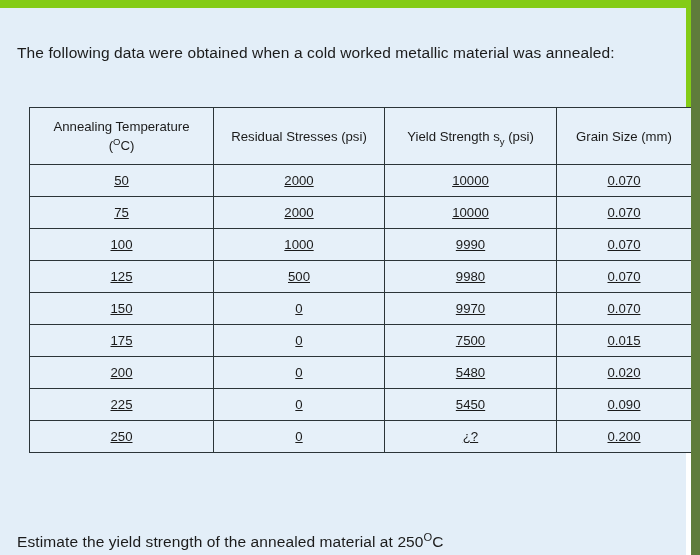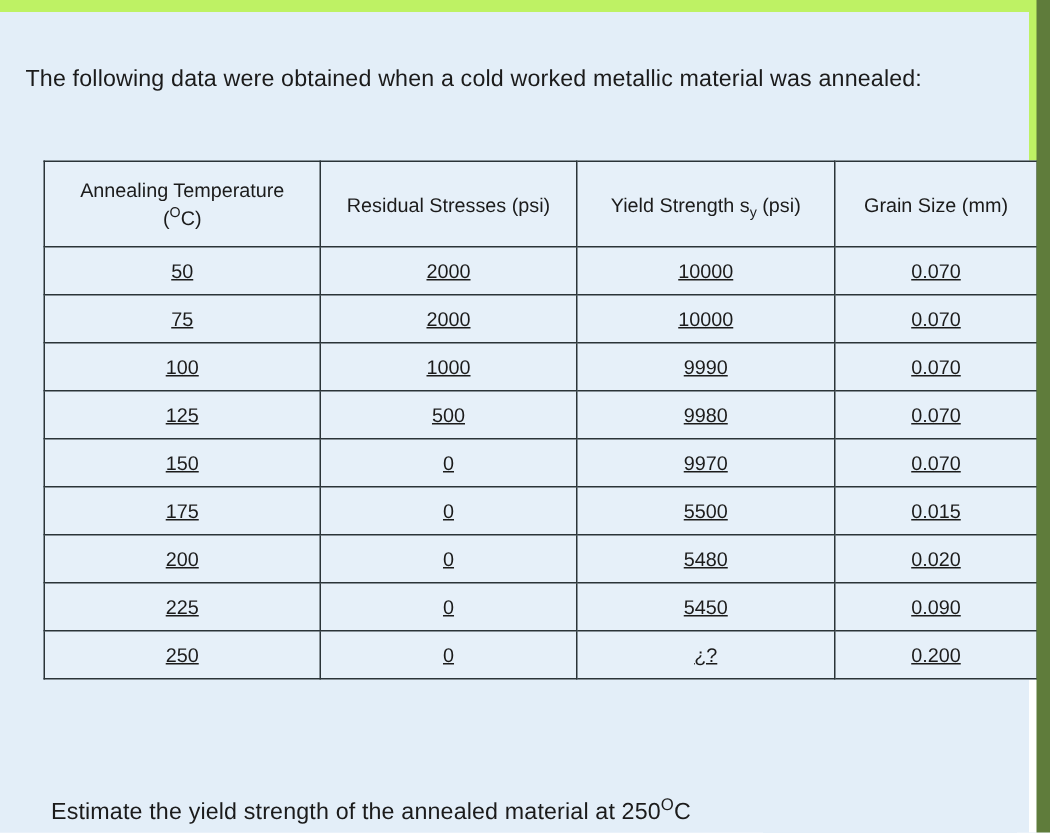--- a/index.html
+++ b/index.html
@@ -10,21 +10,21 @@
     width: 700px;
     height: 555px;
     background: #ffffff;
     font-family: "Liberation Sans", sans-serif;
     overflow: hidden;
   }
   #page {
     position: relative;
     width: 700px;
     height: 440px;
-    background: #bef264;
+    background: #84cc16;
   }
   
   #content-panel {
     position: absolute;
     left: 0;
     top: 8px;
     width: 686px;
     height: 547px;
     background: #e3eef8;
     box-sizing: border-box;
@@ -44,21 +44,21 @@
     font-size: 15.5px;
     line-height: 23px;
     letter-spacing: 0.1px;
   }
   #intro-text {
     left: 17px;
     top: 17px;
     width: 640px;
   }
   #question-text {
-    left: 34px;
+    left: 17px;
     top: 478px;
     width: 640px;
     margin-top: 44px;
   }
   sup.deg {
     font-size: 0.72em;
     vertical-align: super;
     line-height: 0;
   }
   sub.sub {
@@ -169,21 +169,21 @@
             </tr>
             <tr>
               <td>150</td>
               <td>0</td>
               <td>9970</td>
               <td>0.070</td>
             </tr>
             <tr>
               <td>175</td>
               <td>0</td>
-              <td>5500</td>
+              <td>7500</td>
               <td>0.015</td>
             </tr>
             <tr>
               <td>200</td>
               <td>0</td>
               <td>5480</td>
               <td>0.020</td>
             </tr>
             <tr>
               <td>225</td>

